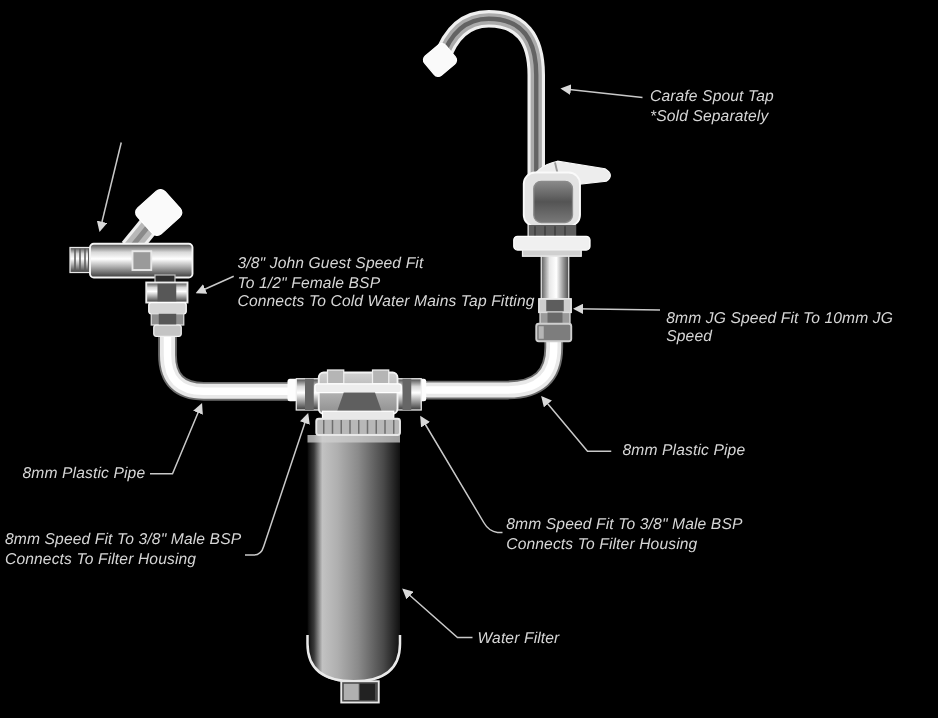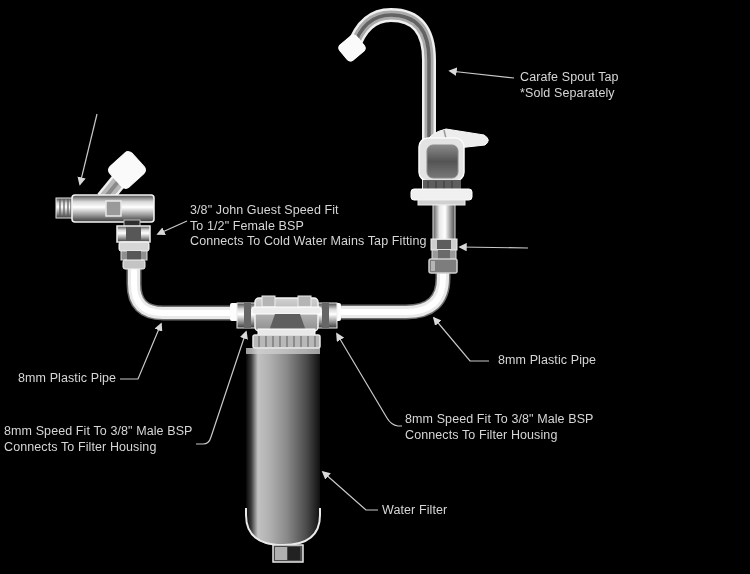--- a/index.html
+++ b/index.html
@@ -3,21 +3,21 @@
 <meta charset="utf-8">
 <style>
   html,body{margin:0;padding:0;background:#000;}
   #stage{
     position:relative;width:750px;height:574px;background:#000;overflow:hidden;
     font-family:"Liberation Sans", sans-serif;
   }
   #diagram{position:absolute;left:0;top:0;}
   .label{
     position:absolute;color:#d6d6d6;font-size:12.5px;line-height:15.5px;
-    white-space:pre-line;letter-spacing:0.1px;
+    white-space:pre-line;letter-spacing:0.1px;font-style:italic;
   }
   .sq{
     text-decoration:underline;
     text-decoration-style:wavy;
     text-decoration-color:#2fb8a8;
     text-decoration-thickness:1px;
     text-underline-offset:3px;
   }
 </style>
 </head>
@@ -181,20 +181,21 @@
 
 
   <div class="label" style="left:520px;top:70px">Carafe Spout Tap
 *Sold Separately</div>
 
   <div class="label" style="left:190px;top:203px">3/8" John Guest Speed Fit
 To 1/2" Female BSP
 Connects To Cold Water Mains Tap Fitting</div>
 
   <div class="label" style="left:533px;top:231px">
+    <div>8mm JG Speed Fit To 10mm JG Speed</div>
   </div>
 
   <div class="label" style="left:18px;top:371px">8mm Plastic Pipe</div>
 
   <div class="label" style="left:498px;top:353px">8mm Plastic Pipe</div>
 
   <div class="label" style="left:4px;top:424px">8mm Speed Fit To 3/8" Male BSP
 Connects To Filter Housing</div>
 
   <div class="label" style="left:405px;top:412px">8mm Speed Fit To 3/8" Male BSP

